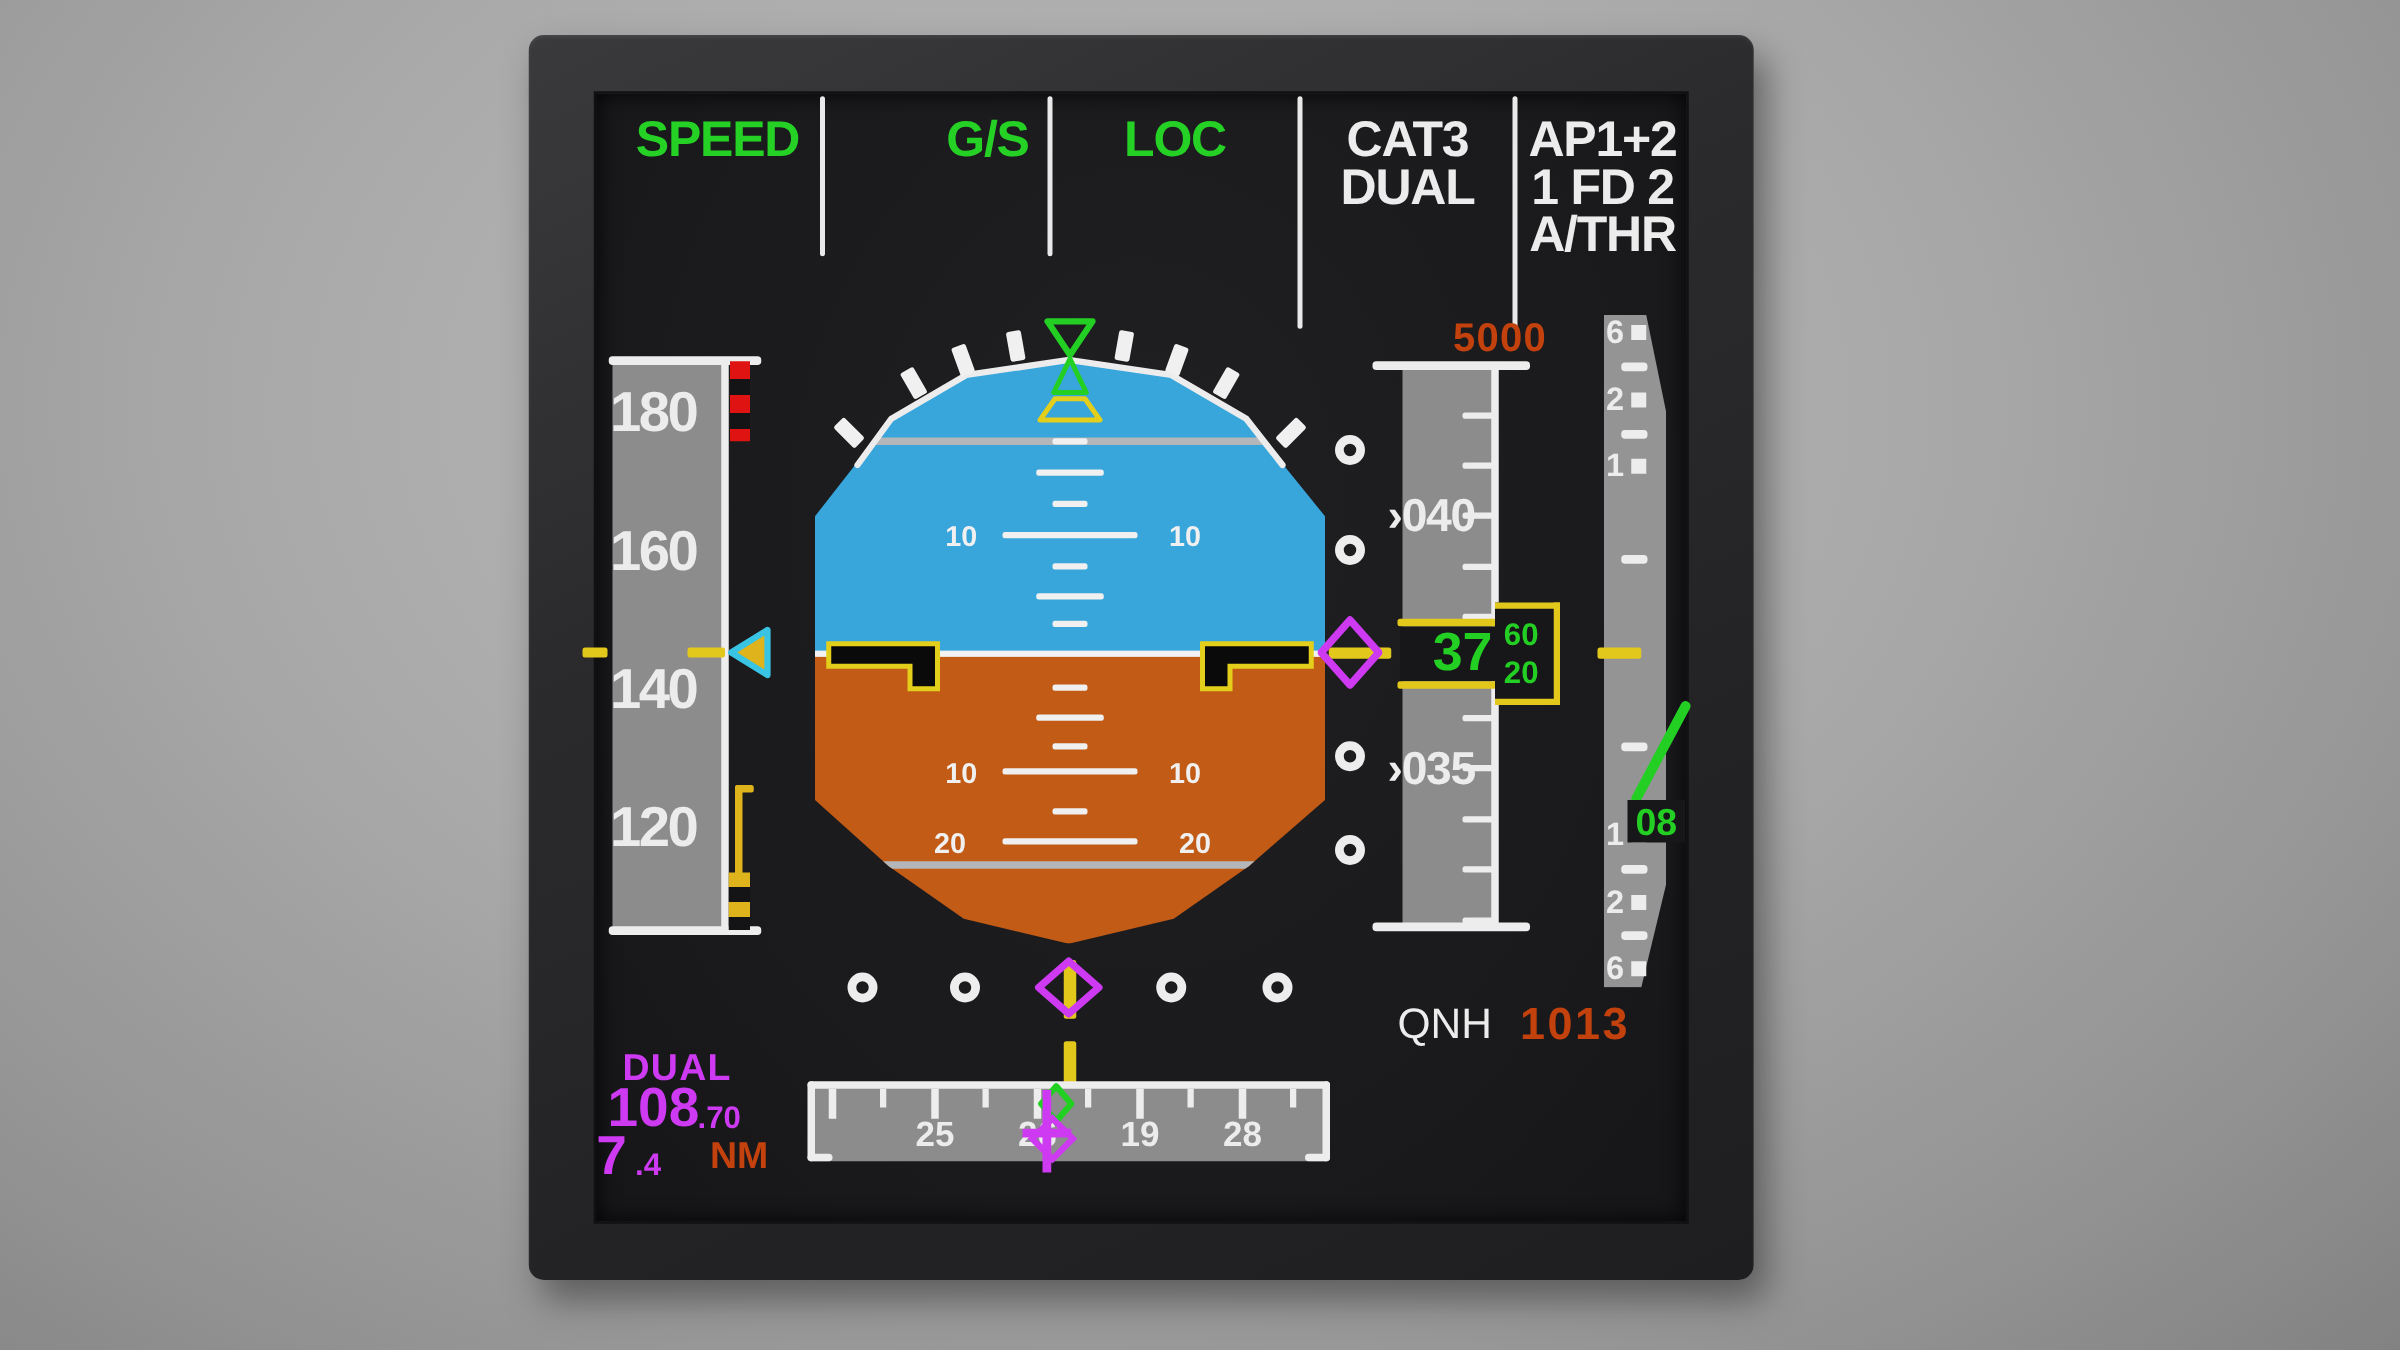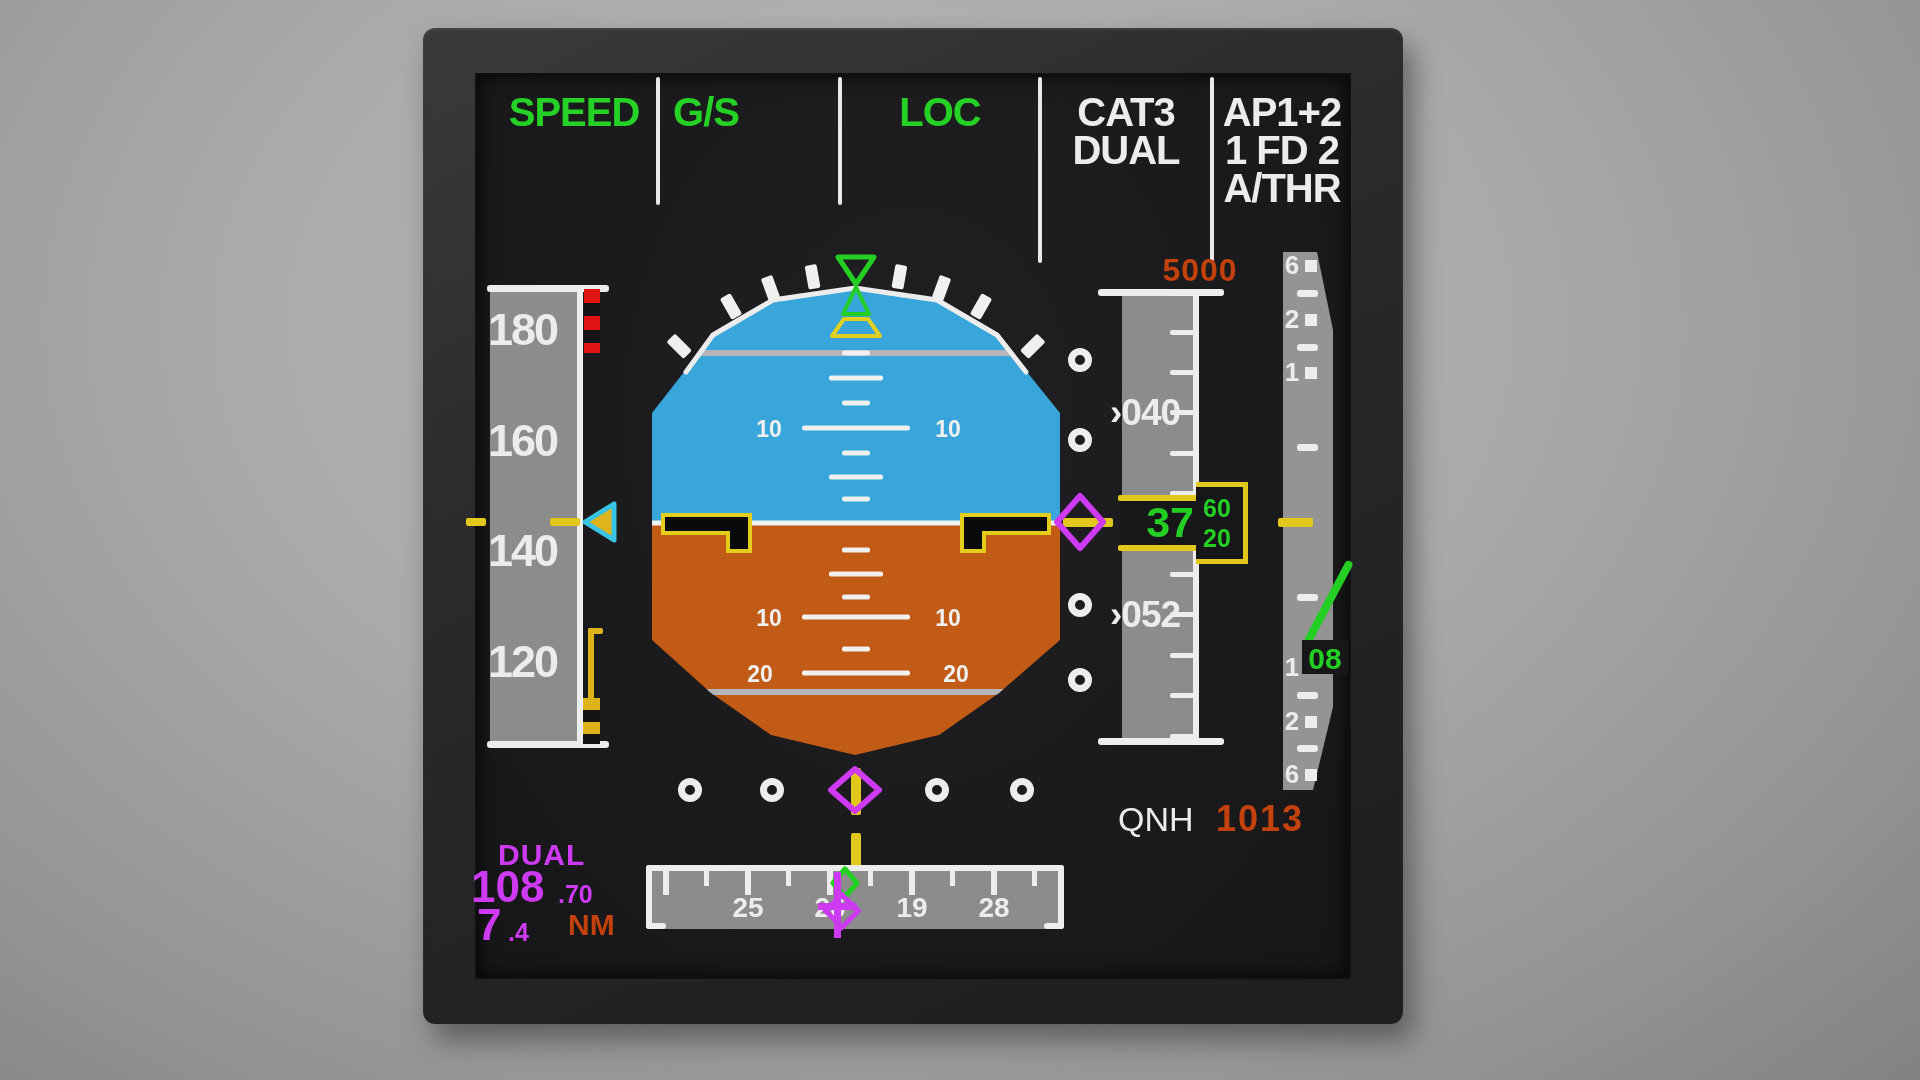--- a/index.html
+++ b/index.html
@@ -39,21 +39,21 @@
   <div id="screen" class="abs"></div>
 
   <div id="overlay" class="abs" style="left:0;top:0;width:1920px;height:928px;">
 
     <div class="divider" style="left:656px;top:77px;height:128px;"></div>
     <div class="divider" style="left:838px;top:77px;height:128px;"></div>
     <div class="divider" style="left:1038px;top:77px;height:186px;"></div>
     <div class="divider" style="left:1210px;top:77px;height:186px;"></div>
 
     <div class="fma-label green" style="left:574px;top:93px;">SPEED</div>
-    <div class="fma-label green" style="left:706px;top:93px;text-align:center;">G/S</div>
+    <div class="fma-label green" style="left:790px;top:93px;text-align:center;">G/S</div>
     <div class="fma-label green" style="left:940px;top:93px;">LOC</div>
     <div class="fma-label white" style="left:1126px;top:93px;">CAT3</div>
     <div class="fma-label white" style="left:1126px;top:131px;">DUAL</div>
     <div class="fma-label white" style="left:1282px;top:93px;">AP1+2</div>
     <div class="fma-label white" style="left:1282px;top:131px;">1 FD 2</div>
     <div class="fma-label white" style="left:1282px;top:169px;">A/THR</div>
 
     <div class="abs" style="left:490px;top:289px;width:88px;height:455px;background:#8c8c8c;"></div>
     <div class="abs" style="left:577px;top:289px;width:6px;height:455px;background:#ededed;"></div>
     <div class="wbar" style="left:487px;top:285px;width:122px;height:7px;"></div>
@@ -157,21 +157,21 @@
         <div style="position: absolute; left: 1170px; top: 450.82px; width: 27px; height: 5px; background: rgb(237, 237, 237); border-radius: 2px;"></div>
         <div style="position: absolute; left: 1170px; top: 410.42px; width: 27px; height: 5px; background: rgb(237, 237, 237); border-radius: 2px;"></div>
         <div style="position: absolute; left: 1170px; top: 370.02px; width: 27px; height: 5px; background: rgb(237, 237, 237); border-radius: 2px;"></div>
         <div style="position: absolute; left: 1170px; top: 329.62px; width: 27px; height: 5px; background: rgb(237, 237, 237); border-radius: 2px;"></div>
       </div>
     <div class="abs" style="left:1193px;top:292px;width:6px;height:450px;background:#ededed;"></div>
     <div class="wbar" style="left:1098px;top:289px;width:126px;height:7px;"></div>
     <div class="wbar" style="left:1098px;top:738px;width:126px;height:7px;"></div>
     <div id="alt-labels">
         <div style="position: absolute; left: 1110px; top: 391.92px; width: 86px; text-align: left; font: 600 37px / 42px &quot;Liberation Sans&quot;, sans-serif; letter-spacing: -1px; color: rgb(236, 236, 236);">›040</div>
-        <div style="position: absolute; left: 1110px; top: 593.92px; width: 86px; text-align: left; font: 600 37px / 42px &quot;Liberation Sans&quot;, sans-serif; letter-spacing: -1px; color: rgb(236, 236, 236);">›052</div>
+        <div style="position: absolute; left: 1110px; top: 593.92px; width: 86px; text-align: left; font: 600 37px / 42px &quot;Liberation Sans&quot;, sans-serif; letter-spacing: -1px; color: rgb(236, 236, 236);">›035</div>
       </div>
 
     <div class="abs" style="left:1120px;top:501px;width:78px;height:44px;background:#17171a;"></div>
     <div class="ybar" style="left:1118px;top:495px;width:80px;height:6px;"></div>
     <div class="ybar" style="left:1118px;top:545px;width:80px;height:6px;"></div>
     <div class="abs" style="left:1196px;top:482px;width:47px;height:72px;background:#17171a;border:5px solid #e3c81c;border-left:none;"></div>
     <div class="abs" style="left:1120px;top:497px;width:74px;height:50px;line-height:50px;text-align:right;font-size:43px;font-weight:700;color:#24cf24;">37</div>
     <div class="abs" style="left:1203px;top:494px;font-size:25px;font-weight:700;color:#24cf24;">60</div>
     <div class="abs" style="left:1203px;top:524px;font-size:25px;font-weight:700;color:#24cf24;">20</div>
 
@@ -198,21 +198,21 @@
         <div style="position: absolute; left: 1297px; top: 593.5px; width: 21px; height: 7px; background: rgb(237, 237, 237); border-radius: 3px;"></div>
         <div style="position: absolute; left: 1297px; top: 691.5px; width: 21px; height: 7px; background: rgb(237, 237, 237); border-radius: 3px;"></div>
         <div style="position: absolute; left: 1297px; top: 744.5px; width: 21px; height: 7px; background: rgb(237, 237, 237); border-radius: 3px;"></div>
       </div>
     <div class="ybar" style="left:1278px;top:518px;width:35px;height:9px;"></div>
     <div class="abs" style="left:1305px;top:635px;width:92px;height:8px;background:#24cf24;border-radius:4px;transform:rotate(-62deg);transform-origin:4px 4px;"></div>
     <div class="abs" style="left:1302px;top:640px;width:46px;height:34px;background:#17171a;"></div>
     <div class="abs" style="left:1302px;top:642px;width:46px;text-align:center;font-size:30px;font-weight:700;color:#24cf24;">08</div>
 
     <div class="abs magenta" style="left:498px;top:838px;font-size:30px;font-weight:600;letter-spacing:1px;">DUAL</div>
-    <div class="abs magenta" style="left:471px;top:862px;font-size:44px;font-weight:600;">108</div>
+    <div class="abs magenta" style="left:486px;top:862px;font-size:44px;font-weight:600;">108</div>
     <div class="abs magenta" style="left:558px;top:880px;font-size:25px;font-weight:600;">.70</div>
     <div class="abs magenta" style="left:477px;top:900px;font-size:44px;font-weight:600;">7</div>
     <div class="abs magenta" style="left:508px;top:918px;font-size:25px;font-weight:600;">.4</div>
     <div class="abs cyan" style="left:568px;top:908px;font-size:30px;font-weight:600;">NM</div>
 
     <div class="abs" style="left:648px;top:867px;width:414px;height:62px;background:#8c8c8c;"></div>
     <div class="wbar" style="left:646px;top:865px;width:418px;height:6px;"></div>
     <div class="wbar" style="left:646px;top:865px;width:6px;height:64px;"></div>
     <div class="wbar" style="left:1058px;top:865px;width:6px;height:64px;"></div>
     <div class="wbar" style="left:646px;top:923px;width:20px;height:6px;"></div>

